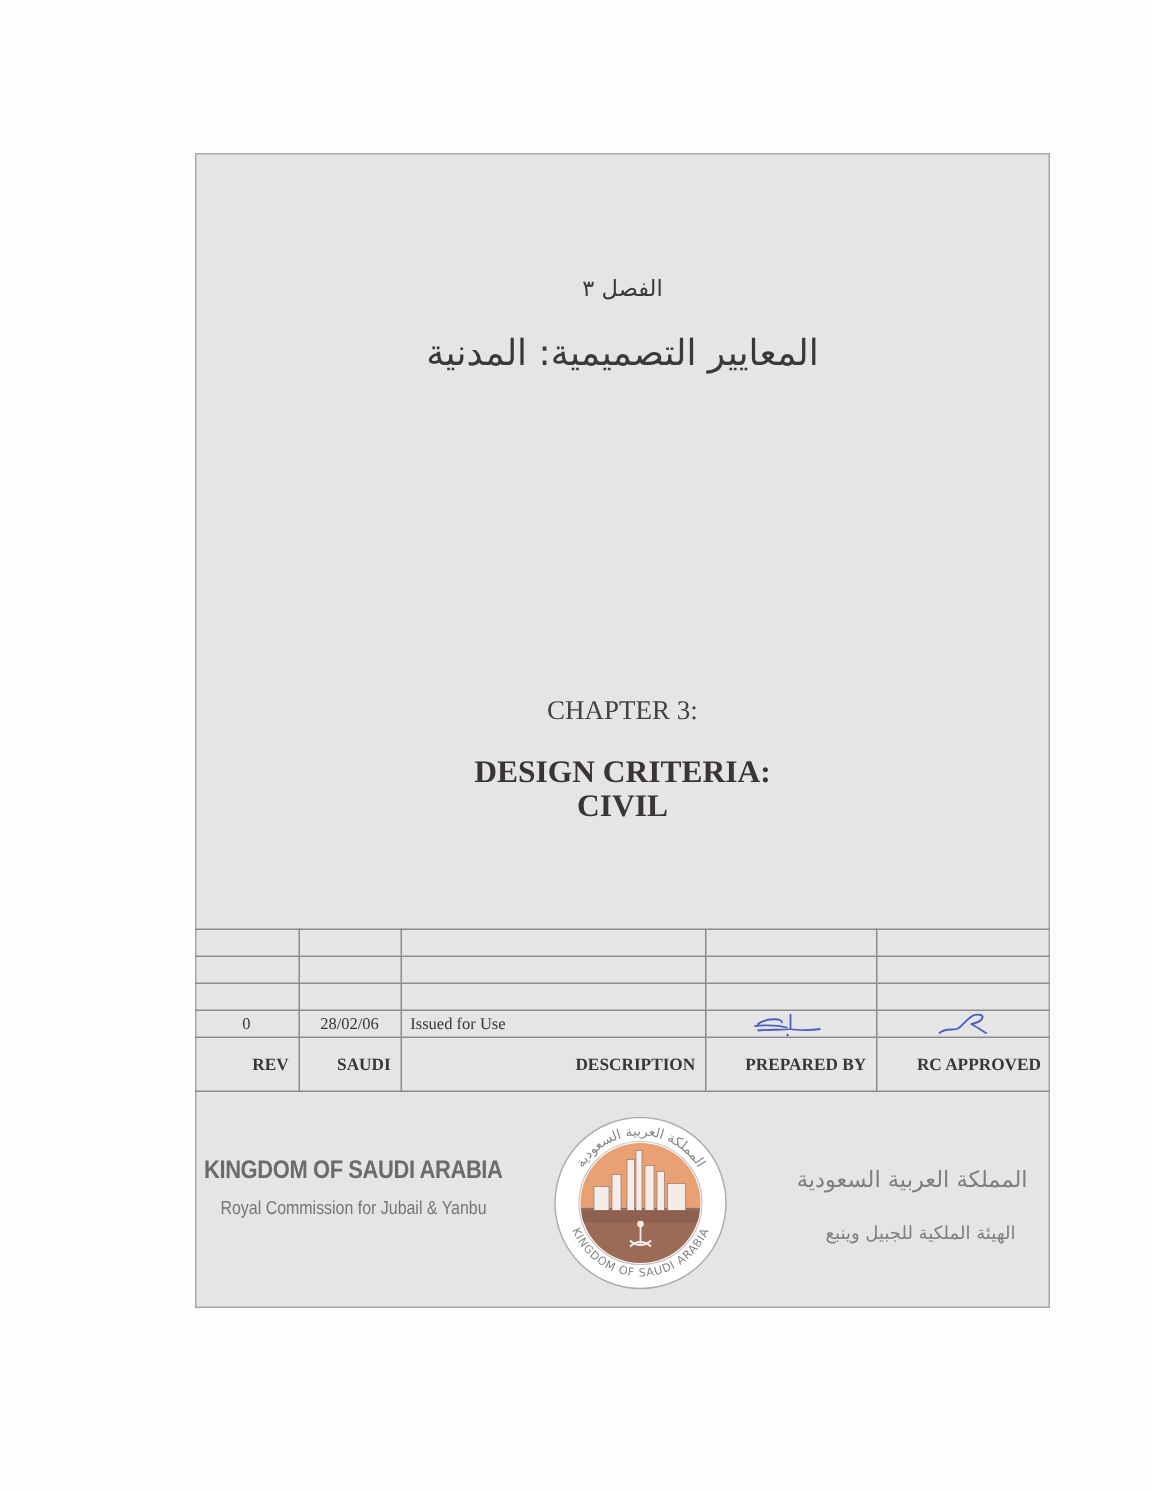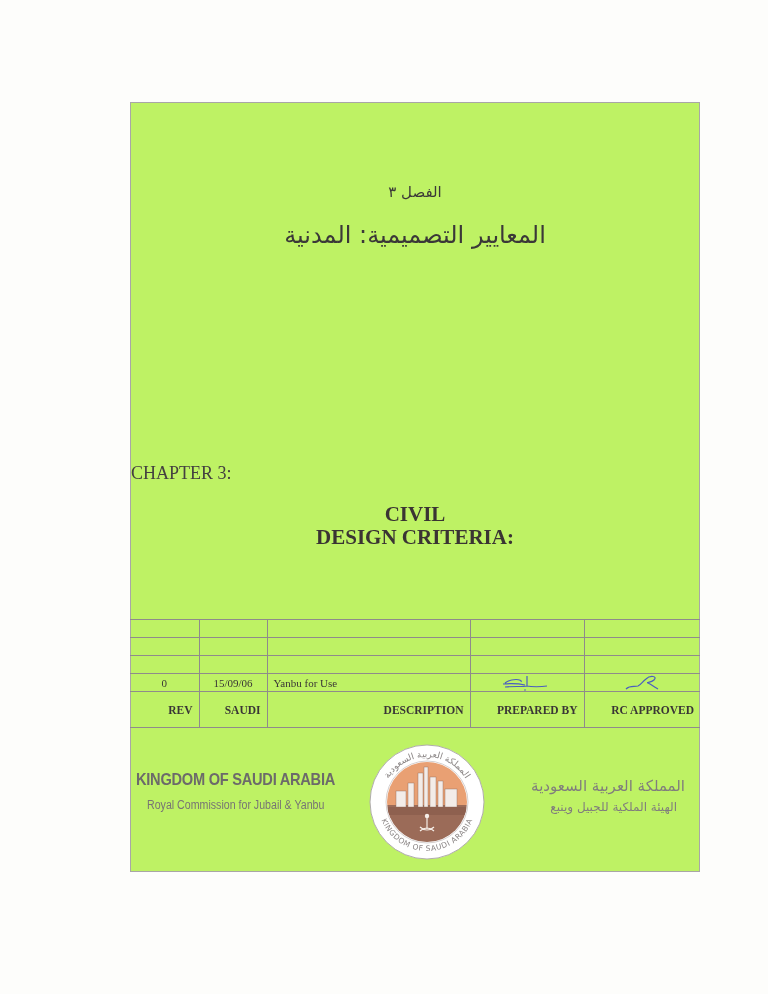--- a/index.html
+++ b/index.html
@@ -10,34 +10,34 @@
       overflow: hidden;
       font-family: "Liberation Serif", serif;
       color: #3a3535;
     }
     .frame {
       position: absolute;
       left: 130px; top: 102px;
       width: 570px; height: 770px;
       border: 1px solid #a9a6a6;
       box-sizing: border-box;
-      background: #bef264;
+      background: #e5e5e5;
     }
     .ar {
       position: absolute; left: 0; right: 0;
       text-align: center;
       font-family: "DejaVu Sans", sans-serif;
       color: #3b3838;
       direction: rtl;
     }
     .ar-chapter { top: 80px; font-size: 15px; }
     .ar-title { top: 118px; font-size: 24px; }
     .en-chapter {
       position: absolute; left: 0; right: 0; top: 360px;
-      font-size: 18px; color: #444040;
+      text-align: center; font-size: 18px; color: #444040;
     }
     .en-title {
       position: absolute; left: 0; right: 0; top: 400px;
       text-align: center; font-size: 21px; font-weight: bold;
       line-height: 23px; color: #3a3433;
     }
     table.rev {
       position: absolute; left: -1px; top: 516px;
       width: 570px;
       border-collapse: collapse;
@@ -79,38 +79,38 @@
       position: absolute; left: 237px; top: 640px;
       width: 118px; height: 118px;
     }
     .ar-ksa {
       position: absolute; right: 14px; top: 674px;
       font-family: "DejaVu Sans", sans-serif;
       font-size: 15px; color: #807d7d; direction: rtl;
       white-space: nowrap;
     }
     .ar-rc {
-      position: absolute; right: 22px; top: 697px;
+      position: absolute; right: 22px; top: 712px;
       font-family: "DejaVu Sans", sans-serif;
       font-size: 12px; color: #807d7d; direction: rtl;
       white-space: nowrap;
     }
   </style>
 </head>
 <body>
 
 <div class="frame">
 
   <div class="ar ar-chapter">الفصل ٣</div>
   <div class="ar ar-title">المعايير التصميمية: المدنية</div>
 
   <div class="en-chapter">CHAPTER 3:</div>
   <div class="en-title">
+    <div>DESIGN CRITERIA:</div>
     <div>CIVIL</div>
-    <div>DESIGN CRITERIA:</div>
   </div>
 
   <table class="rev">
     <colgroup>
       <col style="width:69px">
         <col style="width:68px">
         <col style="width:203px">
         <col style="width:114px">
         <col style="width:116px">
     </colgroup>
@@ -131,22 +131,22 @@
     </tr>
     <tr>
       <td class="c"></td>
       <td class="c"></td>
       <td></td>
       <td></td>
       <td></td>
     </tr>
     <tr>
       <td class="c">0</td>
-      <td class="c">15/09/06</td>
-      <td>Yanbu for Use</td>
+      <td class="c">28/02/06</td>
+      <td>Issued for Use</td>
       <td>
         <svg class="sig" width="60" height="17" viewBox="0 0 60 17">
           <path d="M8 9 C14 4, 26 5, 24 8 M6 10 C16 9, 24 10, 28 11 M8 13 C16 12, 26 13, 30 12 M30 2 L30 12 C34 13, 44 13, 50 12" stroke="#4a5fc0" stroke-width="1.2" fill="none"></path>
           <circle cx="28" cy="16" r="0.8" fill="#4a5fc0"></circle>
         </svg>
       </td>
       <td>
         <svg class="sig" width="60" height="17" viewBox="0 0 60 17">
           <path d="M14 15 C18 11, 22 13, 26 12 C30 10, 30 8, 34 5 C38 1, 46 2, 42 6 C39 9, 34 8, 36 9 C40 11, 44 14, 46 15" stroke="#4a5fc0" stroke-width="1.2" fill="none"></path>
         </svg>

